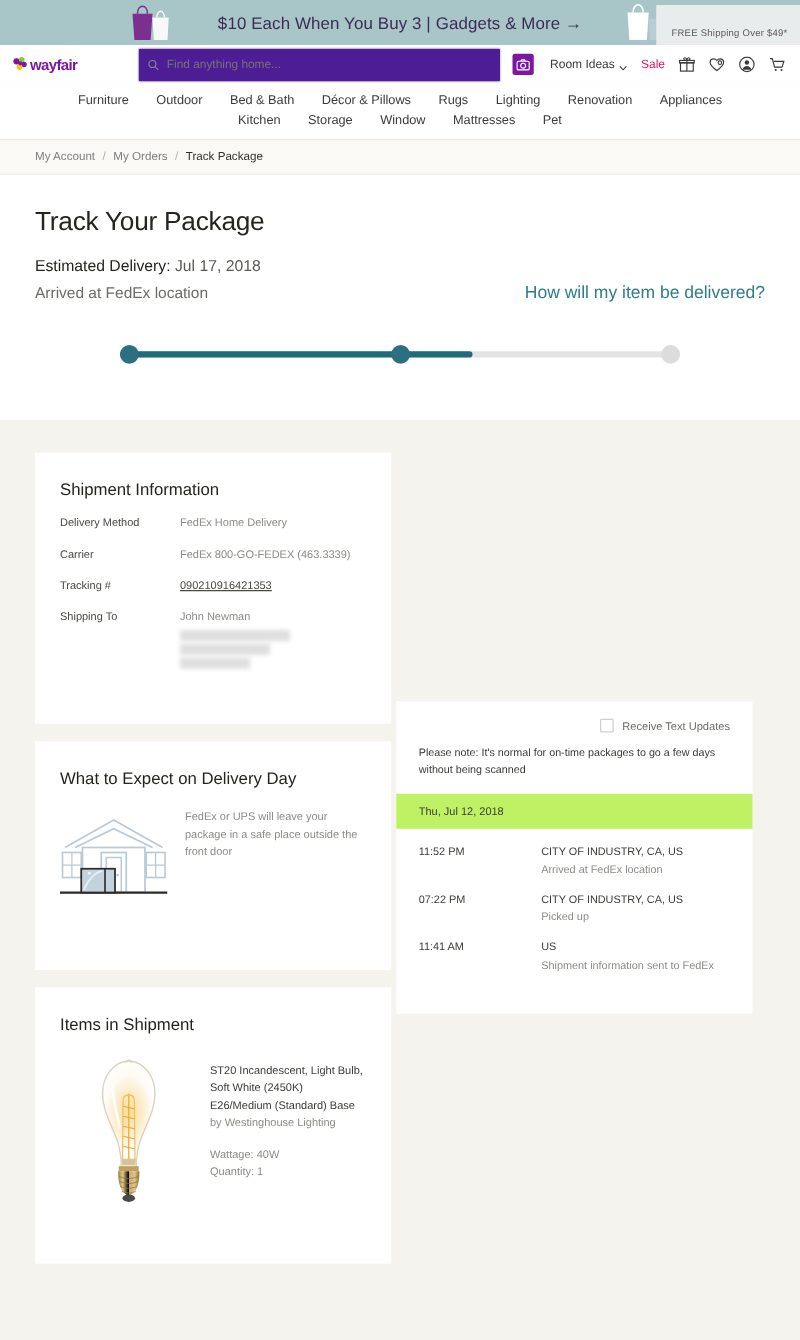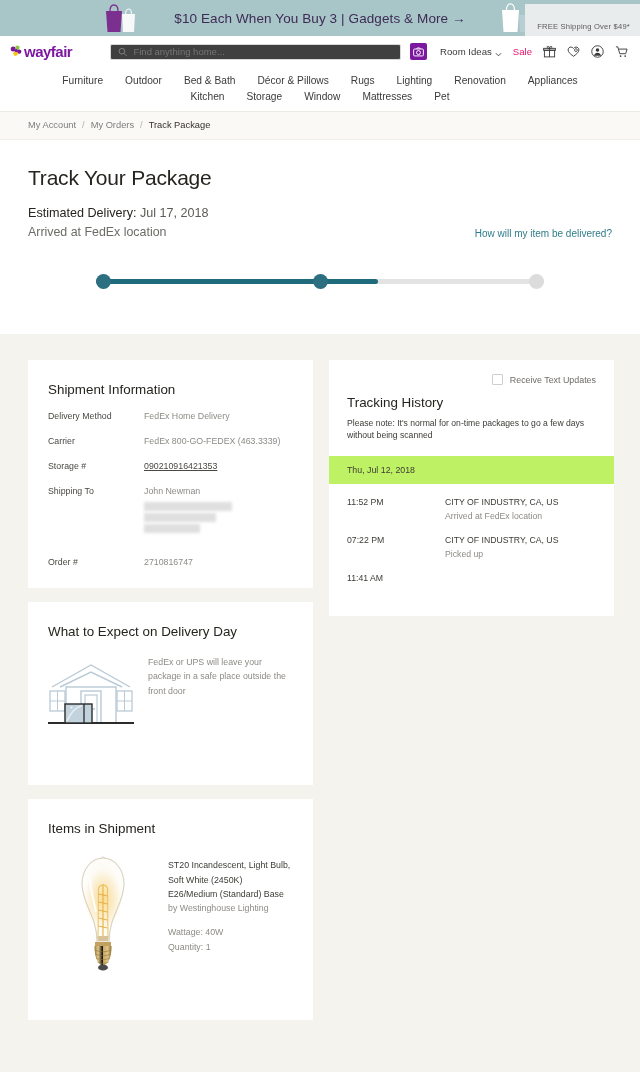--- a/index.html
+++ b/index.html
@@ -64,38 +64,38 @@
     gap: 0;
   }
   .logo-wrap {
     display: flex;
     align-items: center;
     gap: 1px;
     width: 92px;
   }
   .logo-mark { width: 13px; height: 13px; flex: 0 0 auto; }
   .logo-text {
-    font-size: 15px;
+    font-size: 12px;
     font-weight: bold;
     color: #7b189f;
     letter-spacing: -0.5px;
     line-height: 1;
   }
   .search-box {
     flex: 1;
     max-width: 292px;
-    height: 16px;
+    height: 28px;
     border: 1px solid #d9d9d9;
     border-radius: 2px;
     display: flex;
     align-items: center;
     padding: 0 7px;
     gap: 6px;
     margin-left: 8px;
-    background: #404040;
+    background: #4c1d95;
   }
   .search-box input {
     border: none;
     outline: none;
     font-size: 9.5px;
     color: #8a8a8a;
     font-family: "Liberation Sans", sans-serif;
     width: 100%;
     background: transparent;
   }
@@ -190,21 +190,21 @@
   .status-row {
     display: flex;
     justify-content: space-between;
     align-items: flex-end;
   }
   .status-text {
     font-size: 12.4px;
     color: #6d6b66;
   }
   .delivery-help-link {
-    font-size: 10px;
+    font-size: 14px;
     color: #2e7d8a;
     cursor: pointer;
     text-decoration: none;
     padding-left: 21px;
   }
 
   
   .tracker {
     margin: 32px 68px 0 68px;
     position: relative;
@@ -261,22 +261,22 @@
   }
   .node-label .nl-date {
     font-size: 8.4px;
     color: #85837e;
   }
 
   
   .content {
     padding: 26px 28px 0;
     display: flex;
-    gap: 16px;
-    align-items: flex-start;
+    gap: 4px;
+    align-items: center;
   }
   .col-left { width: 285px; flex: 0 0 285px; }
   .col-right { width: 285px; flex: 0 0 285px; }
   .card {
     background: #ffffff;
     margin-bottom: 14px;
     padding: 22px 20px 20px;
   }
   .card-title {
     font-size: 13.4px;
@@ -576,40 +576,36 @@
         <div class="info-label">Delivery Method</div>
         <div class="info-value">FedEx Home Delivery</div>
       </div>
 
       <div class="info-row">
         <div class="info-label">Carrier</div>
         <div class="info-value">FedEx 800-GO-FEDEX (463.3339)</div>
       </div>
 
       <div class="info-row">
-        <div class="info-label">Storage #</div>
+        <div class="info-label">Tracking #</div>
         <div class="info-value link">090210916421353</div>
       </div>
 
       <div class="info-row" style="margin-bottom:22px">
         <div class="info-label">Shipping To</div>
         <div>
           <div class="info-value">John Newman</div>
           <div class="redacted-block">
             <div class="redact-bar w1"></div>
             <div class="redact-bar w2"></div>
             <div class="redact-bar w3"></div>
           </div>
         </div>
       </div>
 
-      <div class="info-row" style="margin-bottom:0">
-        <div class="info-label">Order #</div>
-        <div class="info-value">2710816747</div>
-      </div>
     </div>
 
     <div class="card" style="padding-bottom:52px">
       <h2 class="card-title">What to Expect on Delivery Day</h2>
       <div class="expect-body">
         <svg class="house-svg" width="86" height="76" viewBox="0 0 86 76">
           <path d="M4 30 L43 8 L82 30" fill="none" stroke="#b9cad6" stroke-width="1.4"></path>
           <path d="M12 30 L43 15 L74 30" fill="none" stroke="#b9cad6" stroke-width="1.4"></path>
           <rect x="18" y="30" width="50" height="36" fill="none" stroke="#b9cad6" stroke-width="1.4"></rect>
           <rect x="33" y="34" width="20" height="32" fill="none" stroke="#b9cad6" stroke-width="1.4"></rect>
@@ -699,21 +695,20 @@
       </div>
     </div>
   </div>
 
   <div class="col-right">
     <div class="card tracking-card" style="padding-bottom:30px">
       <div class="text-updates-row">
         <span class="checkbox"></span>
         <span class="text-updates-label">Receive Text Updates</span>
       </div>
-      <h2 class="card-title" style="margin-bottom:7px">Tracking History</h2>
       <div class="tracking-note">Please note: It's normal for on-time packages to go a few days without being scanned</div>
 
       <div class="date-header">Thu, Jul 12, 2018</div>
 
       <div class="event-row">
         <div class="event-time">11:52 PM</div>
         <div class="event-body">
           <div class="event-location">CITY OF INDUSTRY, CA, US</div>
           <div class="event-desc">Arrived at FedEx location</div>
         </div>
@@ -722,16 +717,20 @@
       <div class="event-row">
         <div class="event-time">07:22 PM</div>
         <div class="event-body">
           <div class="event-location">CITY OF INDUSTRY, CA, US</div>
           <div class="event-desc">Picked up</div>
         </div>
       </div>
 
       <div class="event-row">
         <div class="event-time">11:41 AM</div>
+        <div class="event-body">
+          <div class="event-location">US</div>
+          <div class="event-desc">Shipment information sent to FedEx</div>
+        </div>
       </div>
     </div>
   </div>
 </div>
 
 </body></html>

